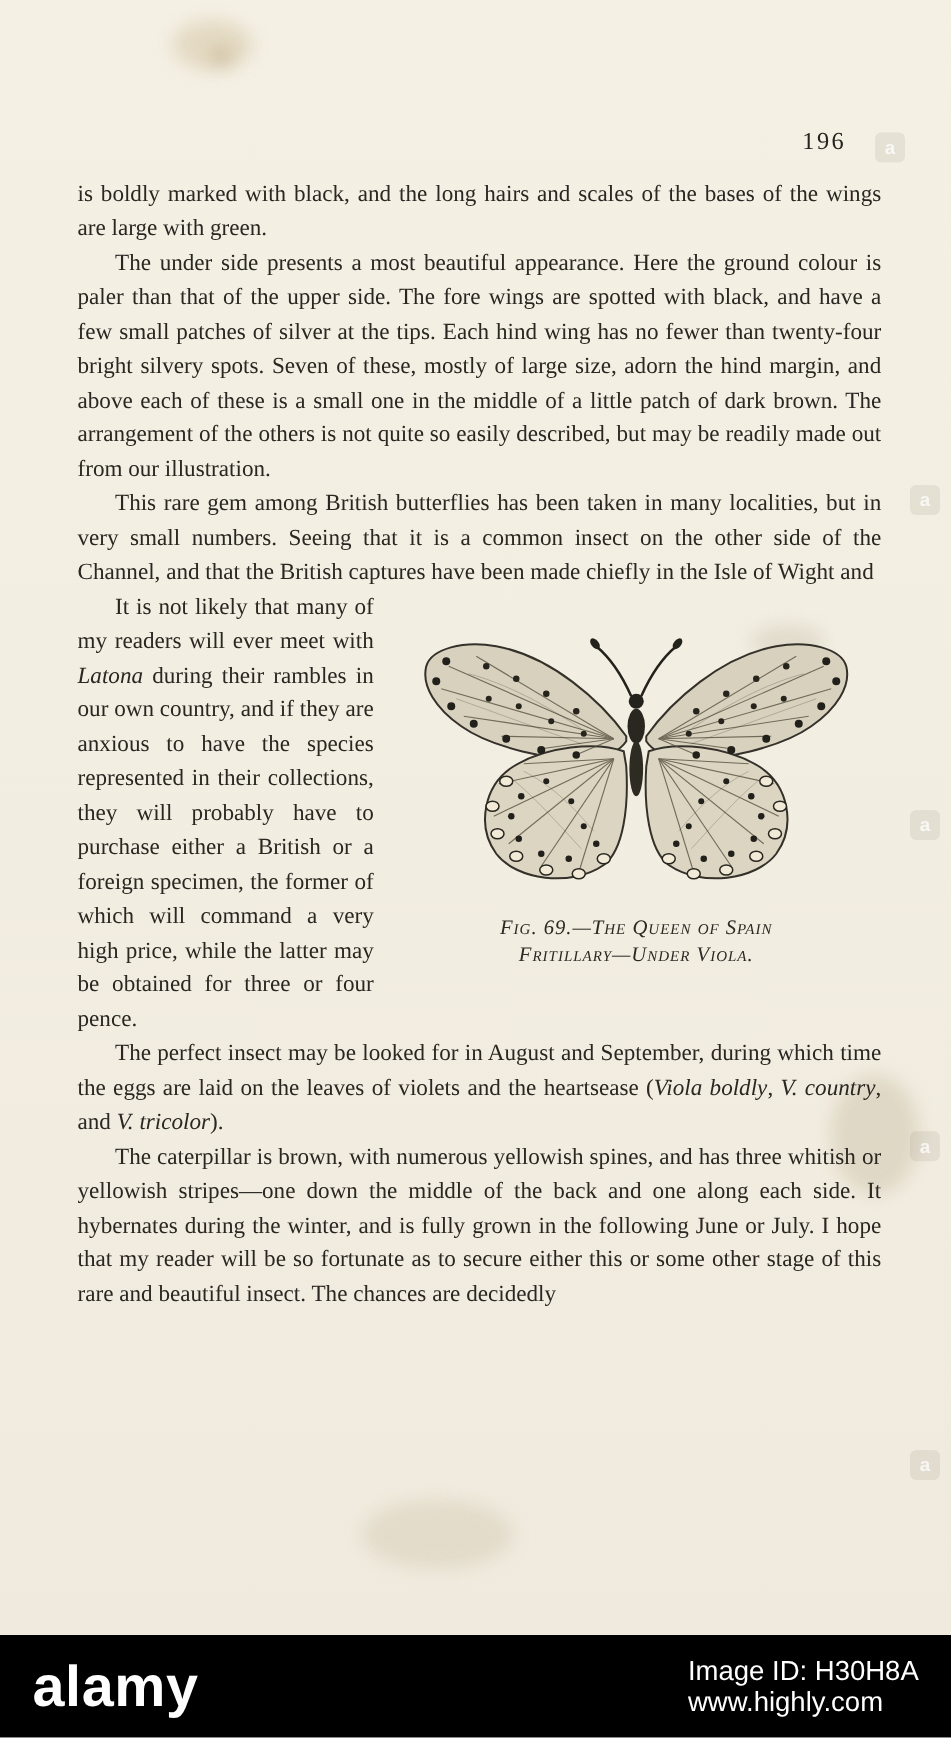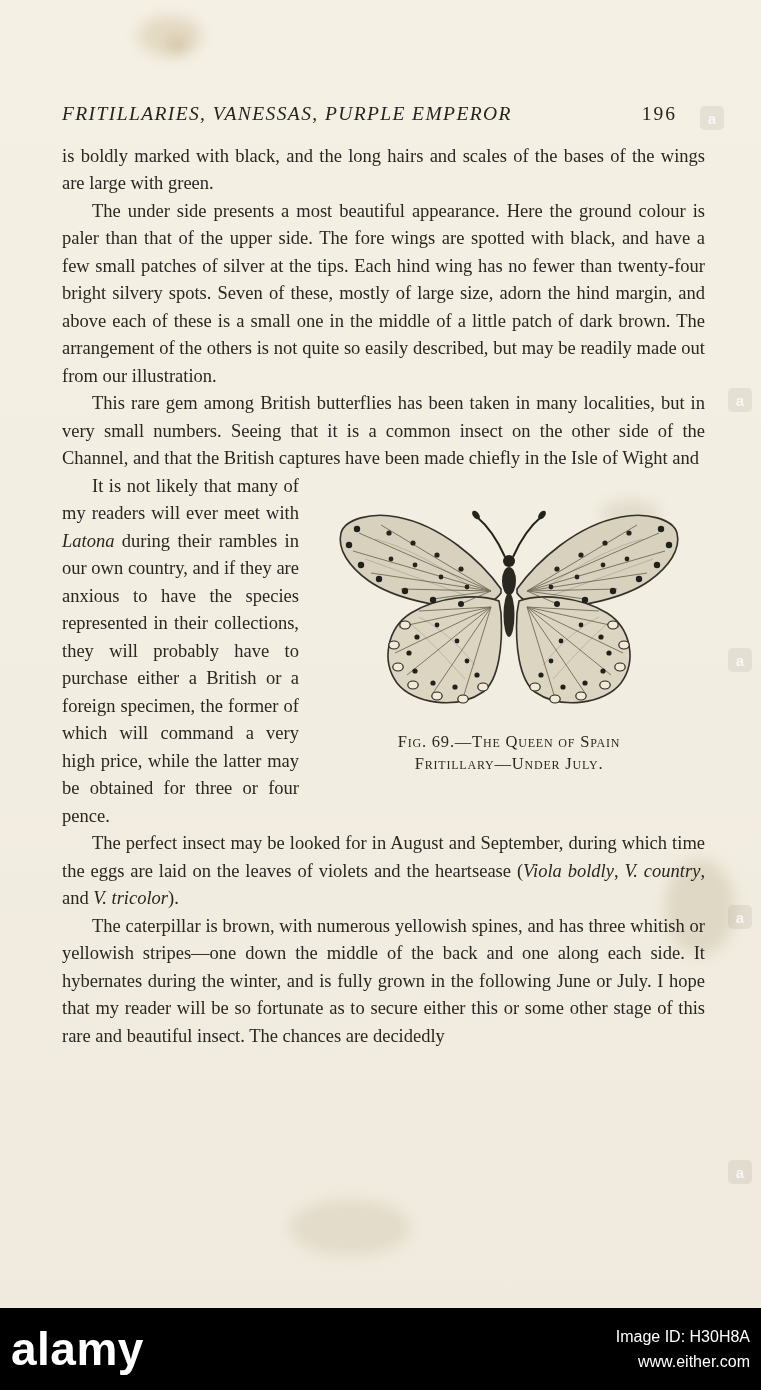--- a/index.html
+++ b/index.html
@@ -18,21 +18,21 @@
     font-style:italic;font-size:19.5px;letter-spacing:1.4px;
     color:#262420;margin-bottom:15px;white-space:nowrap;
   }
   .page-number{font-style:normal;margin-left:auto;letter-spacing:2px;padding-right:28px;}
   p{margin:0;text-indent:30px;}
   p.noindent{text-indent:0;}
   .it{font-style:italic;}
   
   .fig{
     float:right;width:392px;margin:2px 0 8px 14px;text-indent:0;
-    display:block;text-align:center;
+    display:block;text-align:center;font-style:italic;
   }
   .fig svg{display:block;margin:0 auto;}
   .caption{
     display:block;text-align:center;margin-top:8px;
     font-size:16.5px;line-height:22px;letter-spacing:0.8px;
     font-variant:small-caps;color:#2c2924;
   }
   
   .stain{position:absolute;border-radius:50%;filter:blur(7px);pointer-events:none;}
   .stain.s1{left:138px;top:16px;width:64px;height:40px;background:rgba(186,162,110,0.28);}
@@ -43,24 +43,24 @@
   .wm-tile{
     position:absolute;width:24px;height:24px;border-radius:5px;
     background:rgba(130,125,110,0.13);color:rgba(255,255,255,0.75);
     font-family:"Liberation Sans",sans-serif;font-weight:bold;font-size:15px;
     display:flex;align-items:center;justify-content:center;pointer-events:none;
   }
   
   .footer-bar{
     position:absolute;left:0;right:0;bottom:0;height:82px;background:#000;
     display:flex;align-items:center;justify-content:space-between;
-    padding:0 11px;font-family:"Liberation Sans","DejaVu Sans",sans-serif;
+    padding:0 26px;font-family:"Liberation Sans","DejaVu Sans",sans-serif;
   }
   .alamy-logo{color:#ffffff;font-size:46px;font-weight:bold;letter-spacing:0.5px;line-height:1;}
-  .footer-meta{color:#ffffff;text-align:right;font-size:16px;line-height:25px;margin-left:32px;}
+  .footer-meta{color:#ffffff;font-size:22px;line-height:25px;margin-left:32px;}
 </style>
 </head>
 <body>
 
 <div class="stage">
 
   <div class="stain s1"></div>
   <div class="stain s2"></div>
   <div class="stain s3"></div>
   <div class="stain s4"></div>
@@ -68,21 +68,20 @@
 
   <div class="wm-tile" style="left:700px;top:106px;">a</div>
   <div class="wm-tile" style="left:728px;top:388px;">a</div>
   <div class="wm-tile" style="left:728px;top:648px;">a</div>
   <div class="wm-tile" style="left:728px;top:905px;">a</div>
   <div class="wm-tile" style="left:728px;top:1160px;">a</div>
 
   <div class="content">
 
     <div class="page-header">
-      <span>FRITILLARIES, VANESSAS, PURPLE EMPEROR</span>
       <span class="page-number">196</span>
     </div>
 
     <p class="noindent"><span>is boldly marked with black, and the long hairs and scales of the bases of the wings are large with green.</span></p>
 
     <p><span>The under side presents a most beautiful appearance.  Here the ground colour is paler than that of the upper side.  The fore wings are spotted with black, and have a few small patches of silver at the tips.  Each hind wing has no fewer than twenty-four bright silvery spots.  Seven of these, mostly of large size, adorn the hind margin, and above each of these is a small one in the middle of a little patch of dark brown.  The arrangement of the others is not quite so easily described, but may be readily made out from our illustration.</span></p>
 
     <p><span>This rare gem among British butterflies has been taken in many localities, but in very small numbers.  Seeing that it is a common insect on the other side of the Channel, and that the British captures have been made chiefly in the Isle of Wight and </span><span class="fig">
           <svg width="388" height="248" viewBox="0 0 388 248">
         <g id="halfL">
@@ -163,32 +162,32 @@
         <use href="#halfL" transform="translate(388,0) scale(-1,1)"></use>
 
         <path d="M190,82 C182,64 174,52 162,42" stroke="#24221c" stroke-width="2" fill="none"></path>
         <path d="M198,82 C206,64 214,52 226,42" stroke="#24221c" stroke-width="2" fill="none"></path>
         <ellipse cx="161" cy="40" rx="3" ry="5" fill="#24221c" transform="rotate(-38 161 40)"></ellipse>
         <ellipse cx="227" cy="40" rx="3" ry="5" fill="#24221c" transform="rotate(38 227 40)"></ellipse>
         <circle cx="194" cy="86" r="6" fill="#24221c"></circle>
         <ellipse cx="194" cy="106" rx="7" ry="14" fill="#2a2720"></ellipse>
         <ellipse cx="194" cy="140" rx="5.5" ry="22" fill="#2e2b23"></ellipse>
       </svg>
-          <span class="caption"><span>Fig. 69.—The Queen of Spain</span><br><span>Fritillary—Under July.</span></span>
+          <span class="caption"><span>Fig. 69.—The Queen of Spain</span><br><span>Fritillary—Under Viola.</span></span>
         </span></p>
 
     <p><span>It is not likely that many of my readers will ever meet with </span><span class="it">Latona</span><span> during their rambles in our own country, and if they are anxious to have the species represented in their collections, they will probably have to purchase either a British or a foreign specimen, the former of which will command a very high price, while the latter may be obtained for three or four pence.</span></p>
 
     <p><span>The perfect insect may be looked for in August and September, during which time the eggs are laid on the leaves of violets and the heartsease (</span><span class="it">Viola boldly</span><span>, </span><span class="it">V. country</span><span>, and </span><span class="it">V. tricolor</span><span>).</span></p>
 
     <p><span>The caterpillar is brown, with numerous yellowish spines, and has three whitish or yellowish stripes—one down the middle of the back and one along each side.  It hybernates during the winter, and is fully grown in the following June or July.  I hope that my reader will be so fortunate as to secure either this or some other stage of this rare and beautiful insect.  The chances are decidedly</span></p>
 
   </div>
 
   <div class="footer-bar">
     <div class="alamy-logo">alamy</div>
     <div class="footer-meta">
       <div>Image ID: H30H8A</div>
-      <div>www.either.com</div>
+      <div>www.highly.com</div>
     </div>
   </div>
 
 </div>
 
 </body></html>

